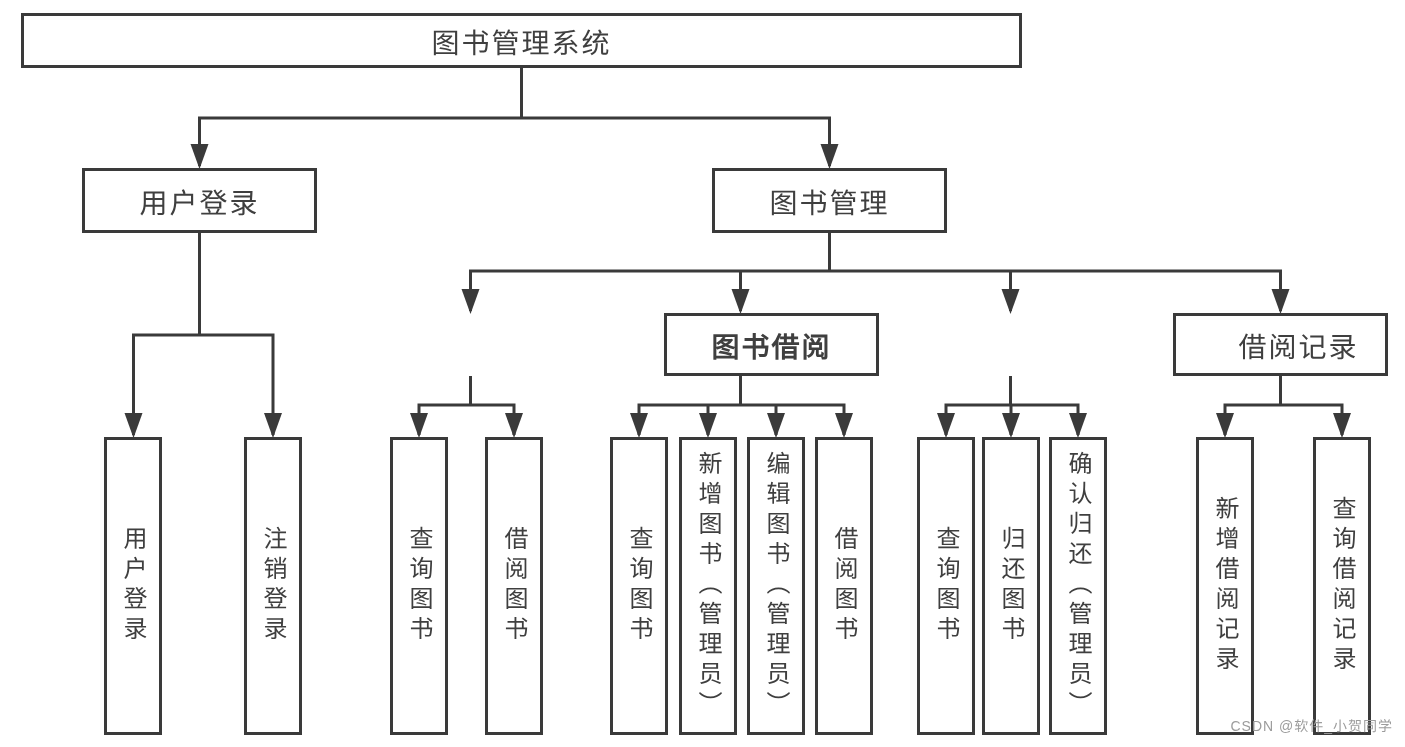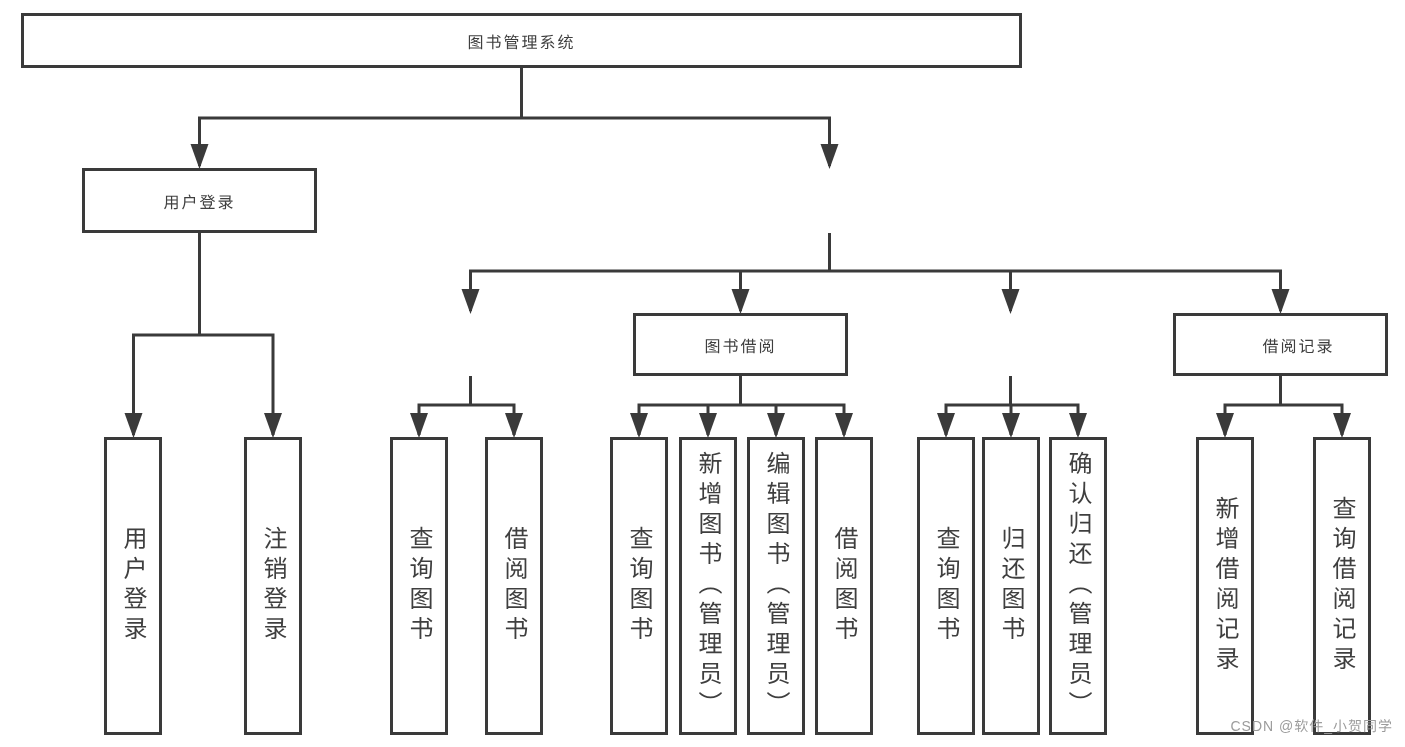--- a/index.html
+++ b/index.html
@@ -36,41 +36,41 @@
     box-sizing: border-box;
     background: #ffffff;
     border: 3px solid #3a3a3a;
     display: flex;
     align-items: center;
     justify-content: center;
     z-index: 2;
     color: #3f3f3f;
   }
   .hbox span {
-    font-size: 16px;
+    font-size: 28px;
     letter-spacing: 2px;
     white-space: nowrap;
     color: #3f3f3f;
   }
   .vbox span {
     writing-mode: vertical-rl;
     text-orientation: mixed;
     font-size: 24px;
     letter-spacing: 6px;
     line-height: 1;
     color: #3f3f3f;
     white-space: nowrap;
   }
   
   .n-root  { left: 21px;   top: 13px;  width: 1001px; height: 55px; }
   .n-l2a   { left: 82px;   top: 168px; width: 235px;  height: 65px; }
   .n-l2b   { left: 712px;  top: 168px; width: 235px;  height: 65px; }
   .n-l3    { top: 313px; height: 63px; width: 215px; }
   .n-l3a   { left: 363px; }
-  .n-l3b   { left: 633px; }
+  .n-l3b   { left: 664px; font-weight: bold; }
   .n-l3c   { left: 903px; }
   .n-l3d   { left: 1173px; padding-left: 36px; }
   
   .leaf    { top: 437px; width: 58px; height: 298px; }
   .lf1  { left: 104px; }
   .lf2  { left: 244px; }
   .lf3  { left: 390px; }
   .lf4  { left: 485px; }
   .lf5  { left: 610px; }
   .lf6  { left: 679px; }
@@ -146,20 +146,23 @@
     <polygon points="1333,413 1351,413 1342,438"></polygon>
   </svg>
 
   <div class="node hbox n-root">
     <span>图书管理系统</span>
   </div>
 
   <div class="node hbox n-l2a">
     <span>用户登录</span>
   </div>
+  <div class="node hbox n-l2b">
+    <span>图书管理</span>
+  </div>
 
   <div class="node hbox n-l3 n-l3b">
     <span>图书借阅</span>
   </div>
   <div class="node hbox n-l3 n-l3d">
     <span>借阅记录</span>
   </div>
 
   <div class="node vbox leaf lf1">
     <span>用户登录</span>

